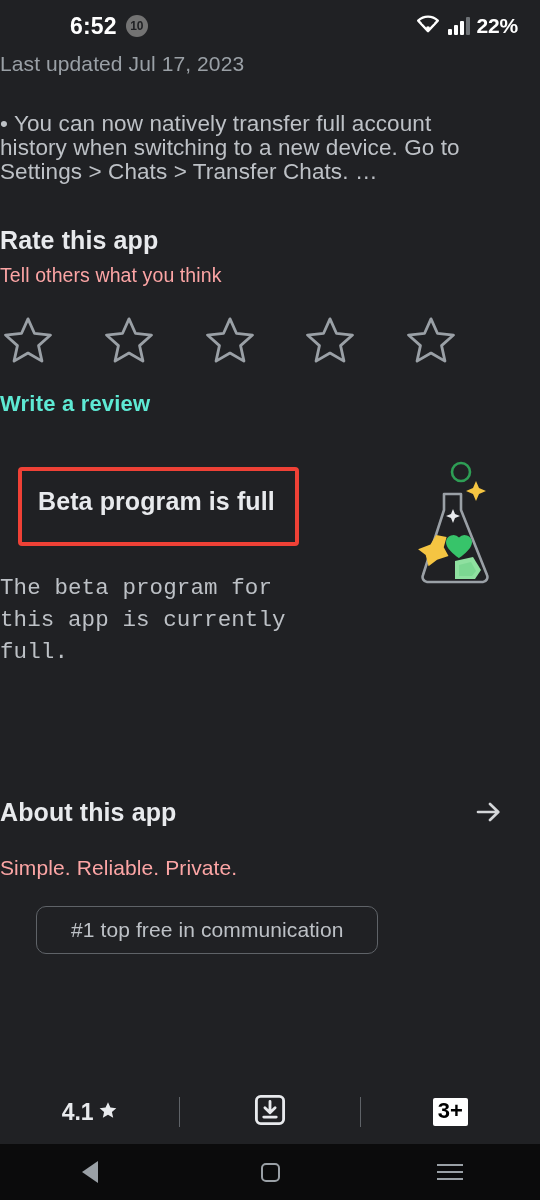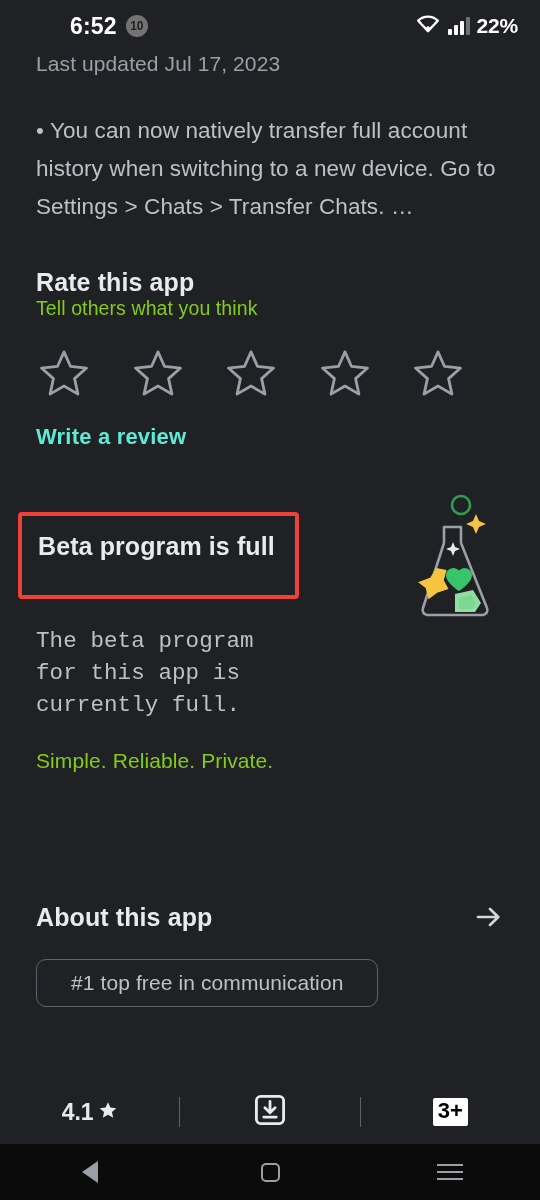--- a/index.html
+++ b/index.html
@@ -38,39 +38,39 @@
   .sb-pct { font-size: 21px; font-weight: bold; color: #fff; letter-spacing: -.2px; }
   .bars { display: flex; align-items: flex-end; gap: 2px; height: 18px; }
   .bars i { display: block; width: 4px; background: #fff; border-radius: 1px; }
   .bars i:nth-child(1) { height: 6px; }
   .bars i:nth-child(2) { height: 10px; }
   .bars i:nth-child(3) { height: 14px; }
   .bars i:nth-child(4) { height: 18px; background: #6e7276; }
 
   
   .content { position: absolute; top: 52px; left: 0; width: 540px; }
-  .pad { padding-left: 36px; padding-right: 36px; }
+  .pad { padding-right: 36px; }
 
   .last-updated {
     font-size: 21px; color: #9aa0a6; letter-spacing: .1px;
     margin-top: 0px;
   }
 
   .whatsnew {
     margin-top: 36px;
-    font-size: 22.5px; line-height: 38px;
+    font-size: 22.5px; line-height: 24px;
     color: #bdc1c6; letter-spacing: .1px;
   }
 
   .sec-title {
     font-size: 25px; font-weight: bold; color: #e8eaed;
     letter-spacing: .1px;
   }
   .sec-sub {
-    font-size: 19.5px; color: #84cc16; letter-spacing: .1px;
+    font-size: 19.5px; color: #fca5a5; margin-top: 9px; letter-spacing: .1px;
   }
 
   
   .stars { display: flex; gap: 0; margin-top: 24px; }
   .star-btn {
     width: 105px; height: 58px;
     display: flex; align-items: center; justify-content: flex-start;
     background: none; border: 0; cursor: pointer;
   }
   .star-btn svg { display: block; }
@@ -89,23 +89,22 @@
   }
   .chev { width: 30px; height: 30px; opacity: .85; }
   .arrow { width: 32px; height: 32px; opacity: .9; }
 
   
   .beta-wrap { position: relative; }
   .beta-title-box {
     display: inline-block;
     border: 4px solid #ef4136;
     border-radius: 4px;
-    padding: 16px 20px 34px 16px;
+    padding: 16px 20px 26px 16px;
     margin-left: 18px;
-    margin-top: 12px;
   }
   .beta-title {
     font-size: 25px; font-weight: bold; color: #e8eaed; letter-spacing: .1px;
   }
   .beta-body {
     margin-top: 26px;
     font-size: 22.5px; line-height: 32px; color: #bdc1c6;
     max-width: 330px; letter-spacing: .1px; font-family: Liberation Mono, monospace;
   }
   .flask {
@@ -246,31 +245,31 @@
           <path d="M45 37 L62 37 L62 53 L88 118 A5 5 0 0 1 84 125 L28 125 A5 5 0 0 1 24 118 L45 53 Z" fill="none" stroke="#9aa0a6" stroke-width="2.6" stroke-linejoin="round"></path>
           <path d="M54 52 L56 57 L61 59 L56 61 L54 66 L52 61 L47 59 L52 57 Z" fill="#e8eaed"></path>
           <path d="M47 85 a7.5 7.5 0 0 1 13 -4.6 a7.5 7.5 0 0 1 13 4.6 c0 8 -13 16 -13 16 s-13 -8 -13 -16 Z" fill="#37c46a"></path>
           <path d="M31 90 L37 80 L48 82 L45 93 L50 102 L38 106 L29 113 L26 101 L18 95 Z" fill="#f5c542" transform="translate(2,2) scale(0.95)"></path>
           <path d="M56 104 L74 100 L82 113 L76 122 L56 122 Z" fill="#8fe0a0"></path>
           <path d="M60 108 L72 105 L77 114 L73 119 L60 119 Z" fill="#6ecf86" opacity=".55"></path>
         </svg>
       </div>
     </div>
 
-    <div class="pad" style="margin-top:28px;">
-      <div class="sec-sub" style="font-size:21px;">Simple. Reliable. Private.</div>
-    </div>
-
     <div class="pad row" style="margin-top:128px;">
       <span class="sec-title">About this app</span>
       <span class="arrow">
         <svg width="32" height="32" viewBox="0 0 24 24">
             <path d="M4.5 12 H19.5 M13.5 6 L19.7 12 L13.5 18" fill="none" stroke="#e8eaed" stroke-width="2" stroke-linecap="round" stroke-linejoin="round"></path>
           </svg>
       </span>
+    </div>
+
+    <div class="pad" style="margin-top:28px;">
+      <div class="sec-sub" style="font-size:21px;">Simple. Reliable. Private.</div>
     </div>
 
     <div class="chips">
       <div class="chip">#1 top free in communication</div>
     </div>
 
   </div>
 
   <div class="stats">
     <div class="stat">

